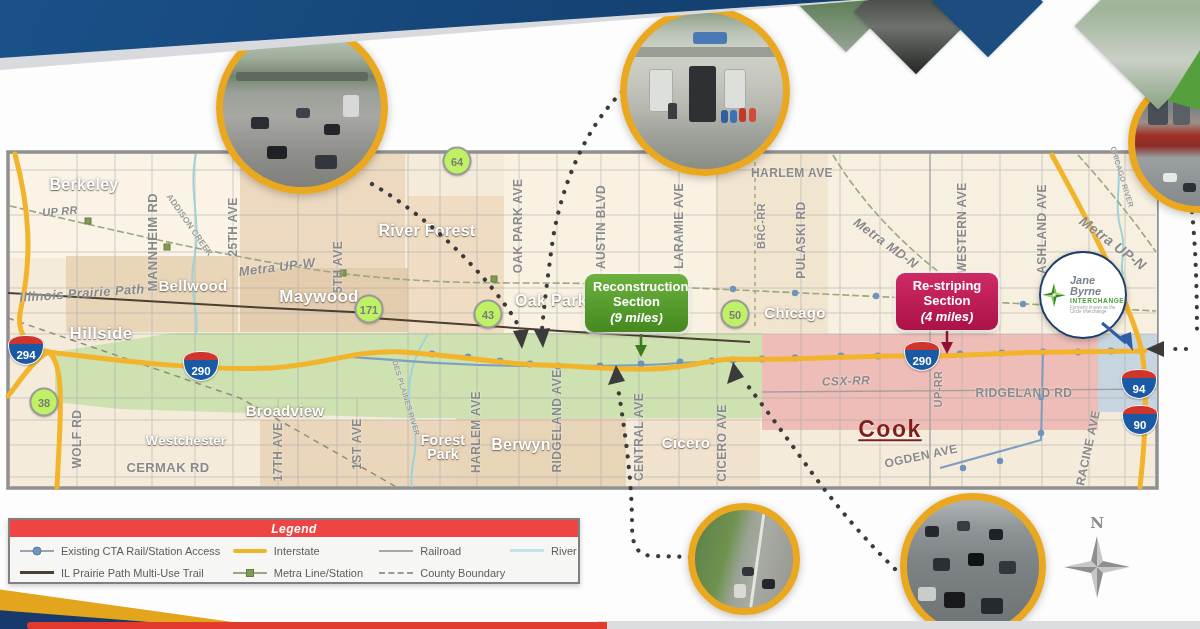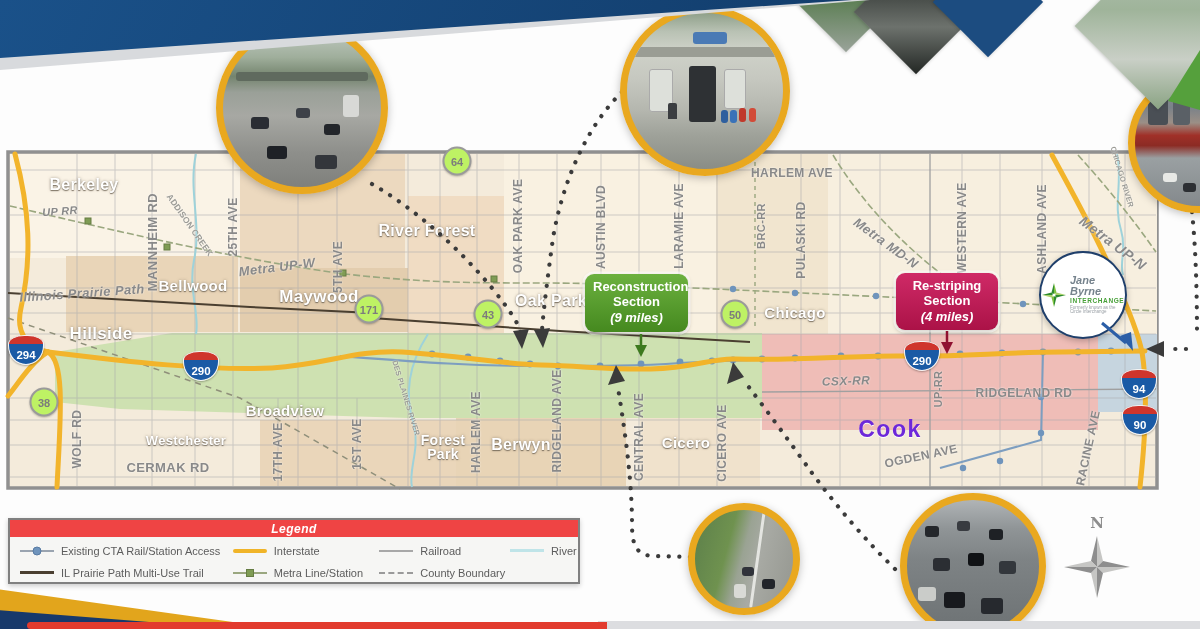--- a/index.html
+++ b/index.html
@@ -9,21 +9,21 @@
     font-family:"Liberation Sans","DejaVu Sans",sans-serif;
     -webkit-font-smoothing:antialiased;
   }
   svg{position:absolute;left:0;top:0;}
   
   .m-city{
     position:absolute;color:#fff;font-weight:bold;white-space:pre-line;text-align:center;
     text-shadow:0 1px 1px rgba(110,100,85,.85),0 0 3px rgba(110,100,85,.6);
     transform:translate(-50%,-50%);line-height:1.02;letter-spacing:.3px;pointer-events:none;
   }
-  .m-city.county{color:#6d28d9;text-shadow:0 1px 0 rgba(255,255,255,.9);letter-spacing:1.5px;}
+  .m-city.county{color:#7f1d1d;text-shadow:0 1px 0 rgba(255,255,255,.9);letter-spacing:1.5px;text-decoration:underline;}
   .m-road{
     position:absolute;color:#898989;font-weight:bold;white-space:nowrap;
     text-shadow:0 0 2px rgba(255,255,255,.85);letter-spacing:.4px;pointer-events:none;
   }
   .m-road.it{font-style:italic;font-weight:bold;}
   .m-road.riv{color:#9b9b96;letter-spacing:.2px;}
   
   .shield-r{
     position:absolute;width:25px;height:25px;border-radius:50%;background:#bef264;
     border:2px solid #9a9a9a;color:#7c7c7c;font-weight:bold;font-size:11px;

